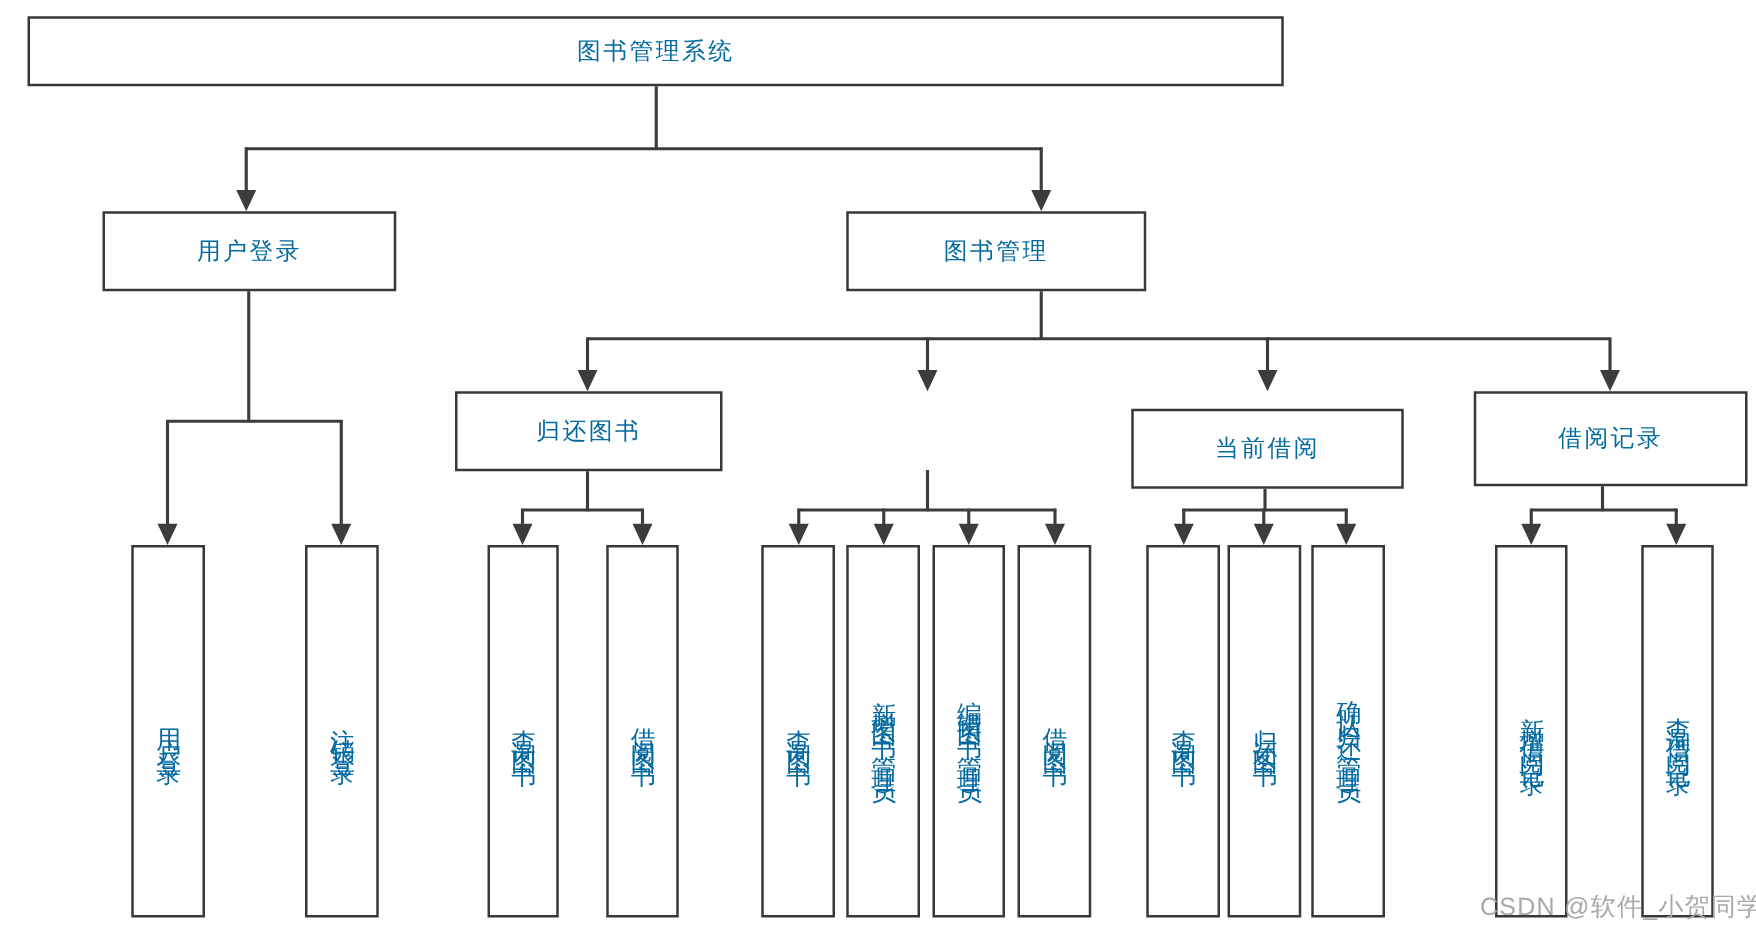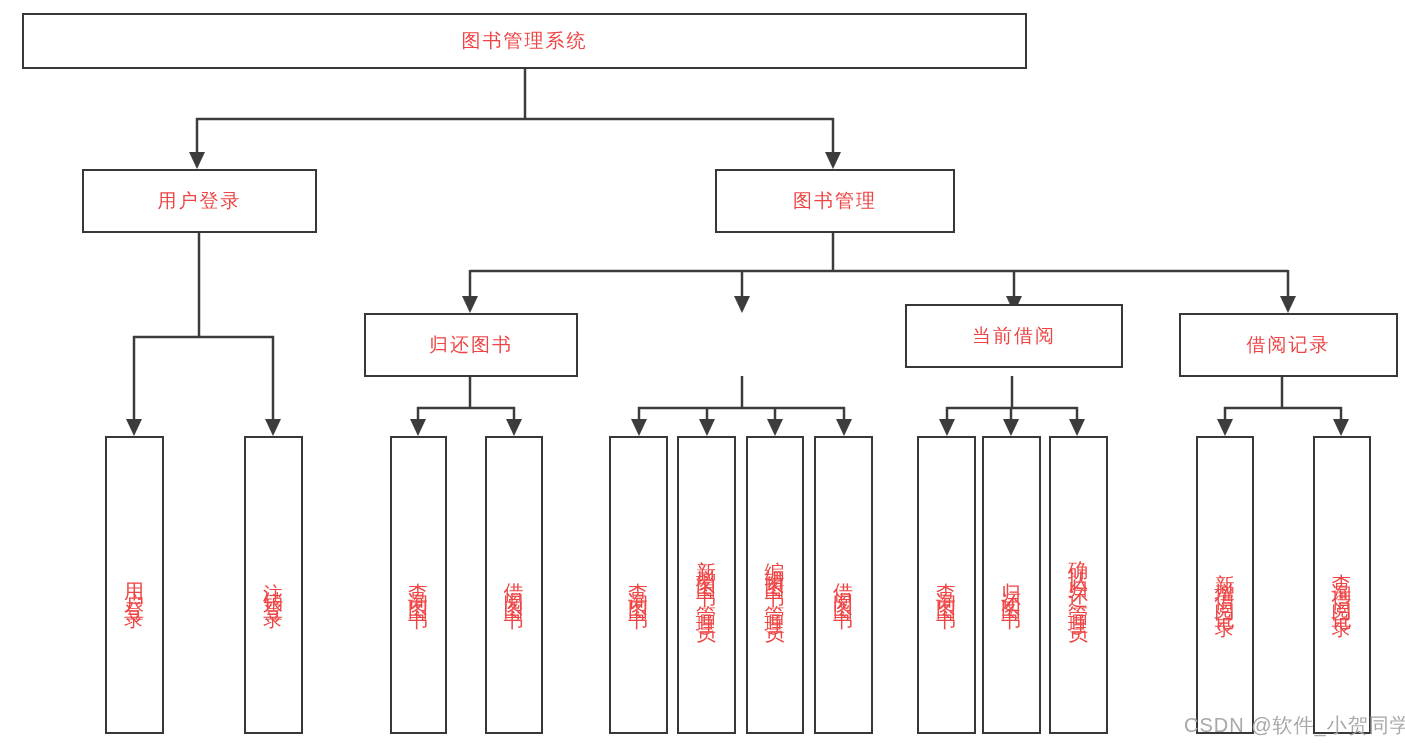--- a/index.html
+++ b/index.html
@@ -22,21 +22,21 @@
     z-index: 1;
   }
   .box, .vbox {
     position: absolute;
     box-sizing: border-box;
     background: #ffffff;
     border: 2px solid #383838;
     display: flex;
     align-items: center;
     justify-content: center;
-    color: #ef4444;
+    color: #0369a1;
     z-index: 2;
   }
   .box span {
     font-size: 19px;
     letter-spacing: 2px;
     white-space: nowrap;
   }
   .vbox span {
     writing-mode: vertical-rl;
     font-size: 20px;
@@ -130,31 +130,31 @@
     </g>
   </svg>
 
   <div class="box" style="left:22px; top:13px; width:1005px; height:56px;">
     <span>图书管理系统</span>
   </div>
 
   <div class="box" style="left:82px; top:169px; width:235px; height:64px;">
     <span>用户登录</span>
   </div>
-  <div class="box" style="left:715px; top:169px; width:240px; height:64px;">
+  <div class="box" style="left:677px; top:169px; width:240px; height:64px;">
     <span>图书管理</span>
   </div>
 
   <div class="box" style="left:364px; top:313px; width:214px; height:64px;">
     <span>归还图书</span>
   </div>
-  <div class="box" style="left:905px; top:304px; width:218px; height:64px;">
+  <div class="box" style="left:905px; top:327px; width:218px; height:64px;">
     <span>当前借阅</span>
   </div>
-  <div class="box" style="left:1179px; top:313px; width:219px; height:64px;">
+  <div class="box" style="left:1179px; top:313px; width:219px; height:76px;">
     <span>借阅记录</span>
   </div>
 
   <div class="vbox" style="left:105px; top:436px; width:59px; height:298px;">
     <span>用户登录</span>
   </div>
   <div class="vbox" style="left:244px; top:436px; width:59px; height:298px;">
     <span>注销登录</span>
   </div>
 

